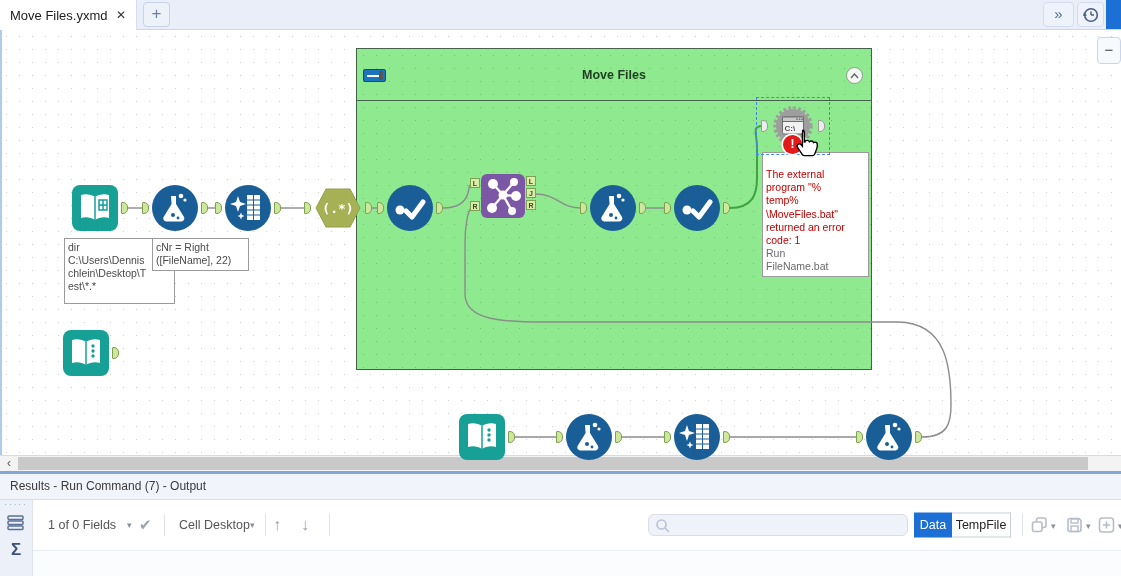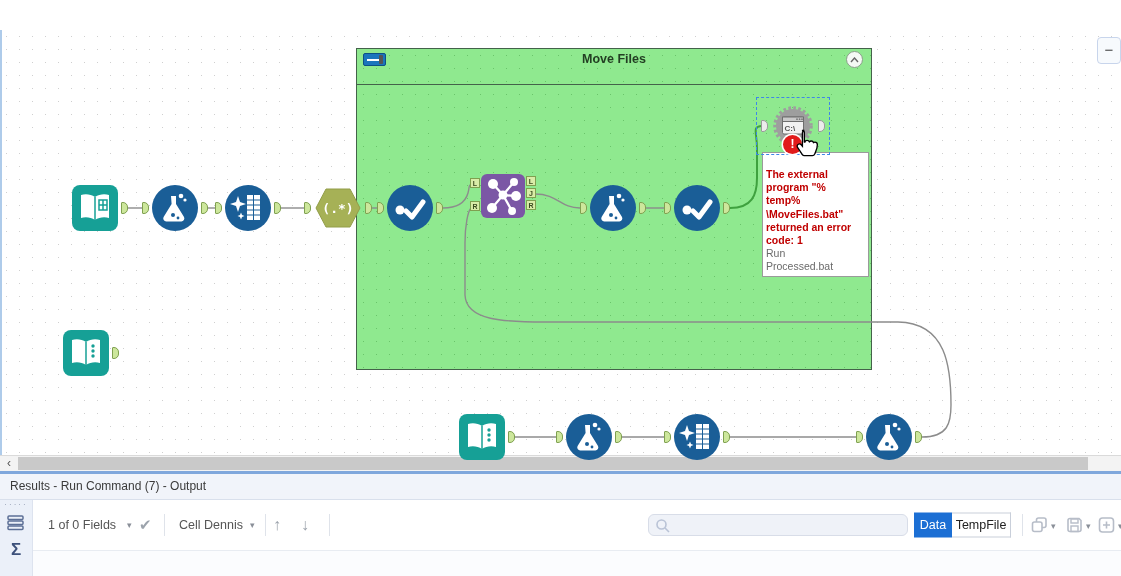--- a/index.html
+++ b/index.html
@@ -18,40 +18,40 @@
 
   
   .canvas { position:absolute; left:0; top:30px; width:1121px; height:425px; background:#fff;
             background-image:radial-gradient(circle, #cfcfcf 0.9px, transparent 1px); background-size:13px 13px; }
   .left-strip { position:absolute; left:0; top:0; width:2px; height:425px; background:#aecbea; }
   .btn-minimize { position:absolute; left:1097px; top:7px; width:24px; height:27px; background:#f7fafd; border:1px solid #c8d5ec; border-radius:4px; color:#444; font-size:15px; text-align:center; line-height:24px; }
 
   .container-box { position:absolute; left:356px; top:18px; width:516px; height:322px; background:#8fe98f;
                    background-image:radial-gradient(circle, rgba(20,110,20,0.30) 0.9px, transparent 1px); background-size:13px 13px;
                    border:1px solid #44624a; }
-  .container-header { position:absolute; left:0; top:0; width:100%; height:36px; border-bottom:1px solid #44624a; }
+  .container-header { position:absolute; left:0; top:16px; width:100%; height:36px; border-bottom:1px solid #44624a; }
   .container-title { width:100%; text-align:center; font-size:12.5px; font-weight:bold; color:#233f23; line-height:21px; }
   .container-toggle { position:absolute; left:6px; top:4px; width:23px; height:13px; background:#1b75bc; border:1px solid #0d4f85; border-radius:2px; }
   .container-toggle .bar { position:absolute; left:3px; top:5px; width:12px; height:2px; background:#fff; }
   .container-toggle .knob { position:absolute; right:2px; top:1px; width:4px; height:9px; background:#555; border-radius:1px; }
   .container-collapse { position:absolute; right:8px; top:2px; width:17px; height:17px; background:#f4f9f4; border:1px solid #8aa08a; border-radius:50%; display:flex; align-items:center; justify-content:center; }
 
   .wires { position:absolute; left:0; top:0; width:1121px; height:425px; pointer-events:none; }
   .wires path { fill:none; stroke:#8c8c8c; stroke-width:1.4; }
   .wires path.sel { stroke:#3fa13f; stroke-width:2; }
 
   .tool { position:absolute; width:46px; height:46px; }
   .tool svg.icon { width:100%; height:100%; display:block; }
   .anchor { position:absolute; width:7px; height:12px; background:#cde79c; border:1px solid #7fa050; border-radius:1px 5px 5px 1px; top:50%; transform:translateY(-50%); }
   .anchor.in { left:-10px; } .anchor.out { right:-10px; }
   .anchor.gray { background:#ececec; border-color:#9a9a9a; }
   .jtab { position:absolute; width:10px; height:10px; background:#d9eca8; border:1px solid #7fa050; font-size:7px; font-weight:bold; color:#3a4a1f; display:flex; align-items:center; justify-content:center; }
 
   .annotation { position:absolute; background:#fff; border:1px solid #9a9a9a; font-size:10.5px; line-height:1.25; color:#4a4a4a; padding:2px 3px; white-space:pre-line; overflow:hidden; }
-  .annotation .err { color:#c00000; font-weight:bold; }
+  .annotation .err { color:#c00000; font-weight:normal; }
   .annotation .cap { color:#6a6a6a; }
 
   .selection-rect { position:absolute; left:756px; top:67px; width:74px; height:58px; border:1px dashed #3e86e8; }
   .error-badge { position:absolute; left:783px; top:105px; width:19px; height:19px; background:#e11b1b; border-radius:50%; box-shadow:0 0 0 1.5px #fff; color:#fff; font-size:12px; font-weight:bold; text-align:center; line-height:19px; }
   .cursor-hand { position:absolute; left:793px; top:98px; width:30px; height:34px; pointer-events:none; }
 
   
   .hscroll { position:absolute; left:0; top:455px; width:1121px; height:16px; background:#f3f3f3; border-top:1px solid #dadada; }
   .hscroll .larr { position:absolute; left:2px; top:0; width:14px; height:15px; color:#555; font-size:12px; line-height:15px; text-align:center; }
   .hscroll .thumb { position:absolute; left:18px; top:1px; width:1070px; height:13px; background:#c9c9c9; }
@@ -80,48 +80,70 @@
   .seg { left:881px; height:25px; display:flex; }
   .seg .data { width:38px; background:#1c6fd4; color:#fff; font-size:12.5px; text-align:center; line-height:25px; }
   .seg .meta { width:59px; background:#fff; color:#222; font-size:12.5px; text-align:center; line-height:23px; border:1px solid #c9cfda; border-left:none; }
   .icon-btn { display:flex; align-items:center; gap:2px; }
 </style>
 </head>
 <body>
 
 <div class="app">
 
+  <div class="tabbar">
+    <div class="tab-active">
+      <span class="lbl">Move Files.yxmd</span>
+      <span class="tab-close">✕</span>
+    </div>
+    <div class="tab-new">+</div>
+    <div class="btn-overflow">»</div>
+    <div class="btn-history">
+      <svg width="18" height="18" viewBox="0 0 18 18">
+        <circle cx="9" cy="9" r="6.3" fill="none" stroke="#4c5e85" stroke-width="1.6"></circle>
+        <path d="M9 9 L9 5.4 M9 9 L12 9" stroke="#4c5e85" stroke-width="1.4" fill="none"></path>
+        <path d="M2 6 L1 10 L5 9.4 Z" fill="#4c5e85"></path>
+      </svg>
+    </div>
+    <div class="btn-bluepanel"></div>
+  </div>
 
   <div class="canvas">
     <div class="left-strip"></div>
 
     <div class="container-box">
       <div class="container-header">
         <div class="container-title">Move Files</div>
         <div class="container-toggle">
           <div class="bar"></div>
           <div class="knob"></div>
         </div>
         <div class="container-collapse">
           <svg width="9" height="6" viewBox="0 0 9 6">
             <path d="M1 5 L4.5 1 L8 5" fill="none" stroke="#666" stroke-width="1.4"></path>
           </svg>
         </div>
       </div>
     </div>
 
+    <div class="annotation" style="left:64px; top:208px; width:111px; height:66px;">dir
+C:\Users\Dennis
+chlein\Desktop\T
+est\*.*</div>
+    <div class="annotation" style="left:152px; top:208px; width:97px; height:33px; z-index:2;">cNr = Right
+([FileName], 22)</div>
     <div class="annotation" style="left:762px; top:122px; width:107px; height:125px; z-index:2;">
       <span class="err">The external
 program "%
 temp%
 \MoveFiles.bat"
 returned an error
 code: 1</span>
       <span class="cap">Run
-Processed.bat</span>
+FileName.bat</span>
     </div>
 
     <svg class="wires" style="z-index:3;">
       <path d="M128 178 H142"></path>
       <path d="M208 178 H215"></path>
       <path d="M281 178 H304"></path>
       <path d="M372 178 H377"></path>
       <path d="M443 178 C460 178 466 170 468 163 C470 156 468 156 471 154"></path>
       <path d="M535 164 C558 164 560 178 580 178"></path>
       <path d="M646 178 H664"></path>
@@ -331,21 +353,21 @@
           <rect x="1" y="11" width="15" height="3.4" rx="1" fill="none" stroke="#5c6f96" stroke-width="1.5"></rect>
         </svg>
         <div class="rsigma">Σ</div>
       </div>
       <div class="rmain">
         <div class="rtoolbar">
           <span class="tb-text" style="left:15px;">1 of 0 Fields</span>
           <span class="tb-caret" style="left:94px;">▾</span>
           <span class="tb-check" style="left:106px;">✔</span>
           <span class="tb-sep" style="left:131px;"></span>
-          <span class="tb-text" style="left:146px;">Cell Dennis</span>
+          <span class="tb-text" style="left:146px;">Cell Desktop</span>
           <span class="tb-caret" style="left:217px;">▾</span>
           <span class="tb-sep" style="left:232px;"></span>
           <span class="tb-arrow" style="left:240px;">↑</span>
           <span class="tb-arrow" style="left:268px;">↓</span>
           <span class="tb-sep" style="left:296px;"></span>
 
           <span class="search-box">
             <svg width="16" height="16" viewBox="0 0 16 16">
               <circle cx="6.5" cy="6.5" r="4.5" fill="none" stroke="#b9c3d6" stroke-width="1.6"></circle>
               <path d="M10 10 L14 14" stroke="#b9c3d6" stroke-width="1.6"></path>

